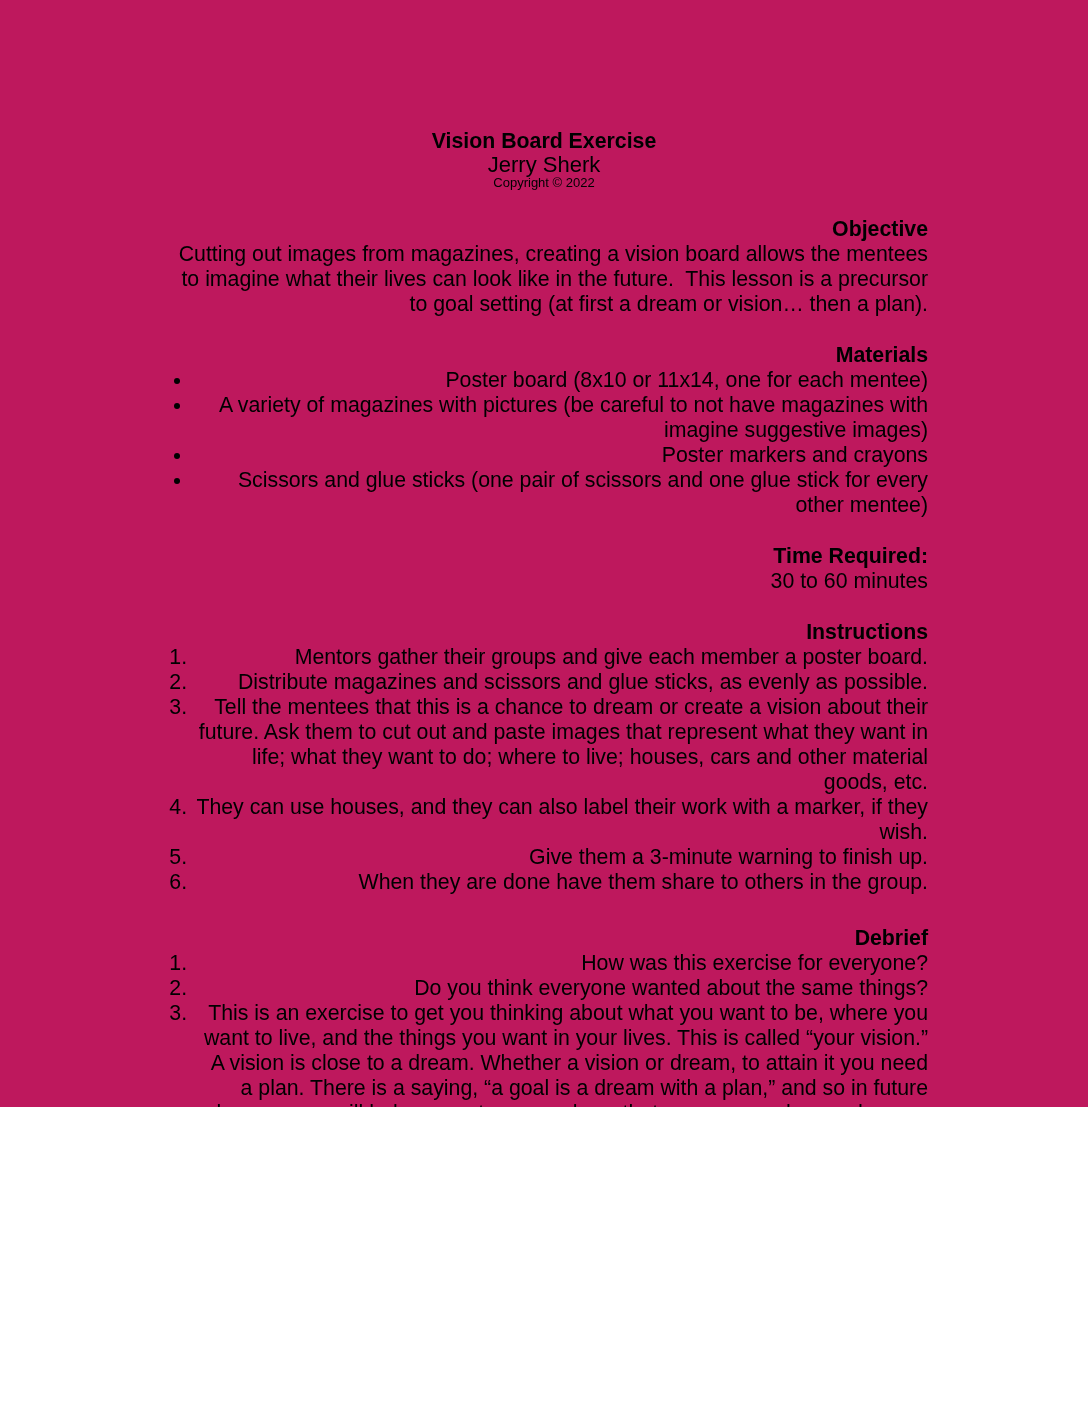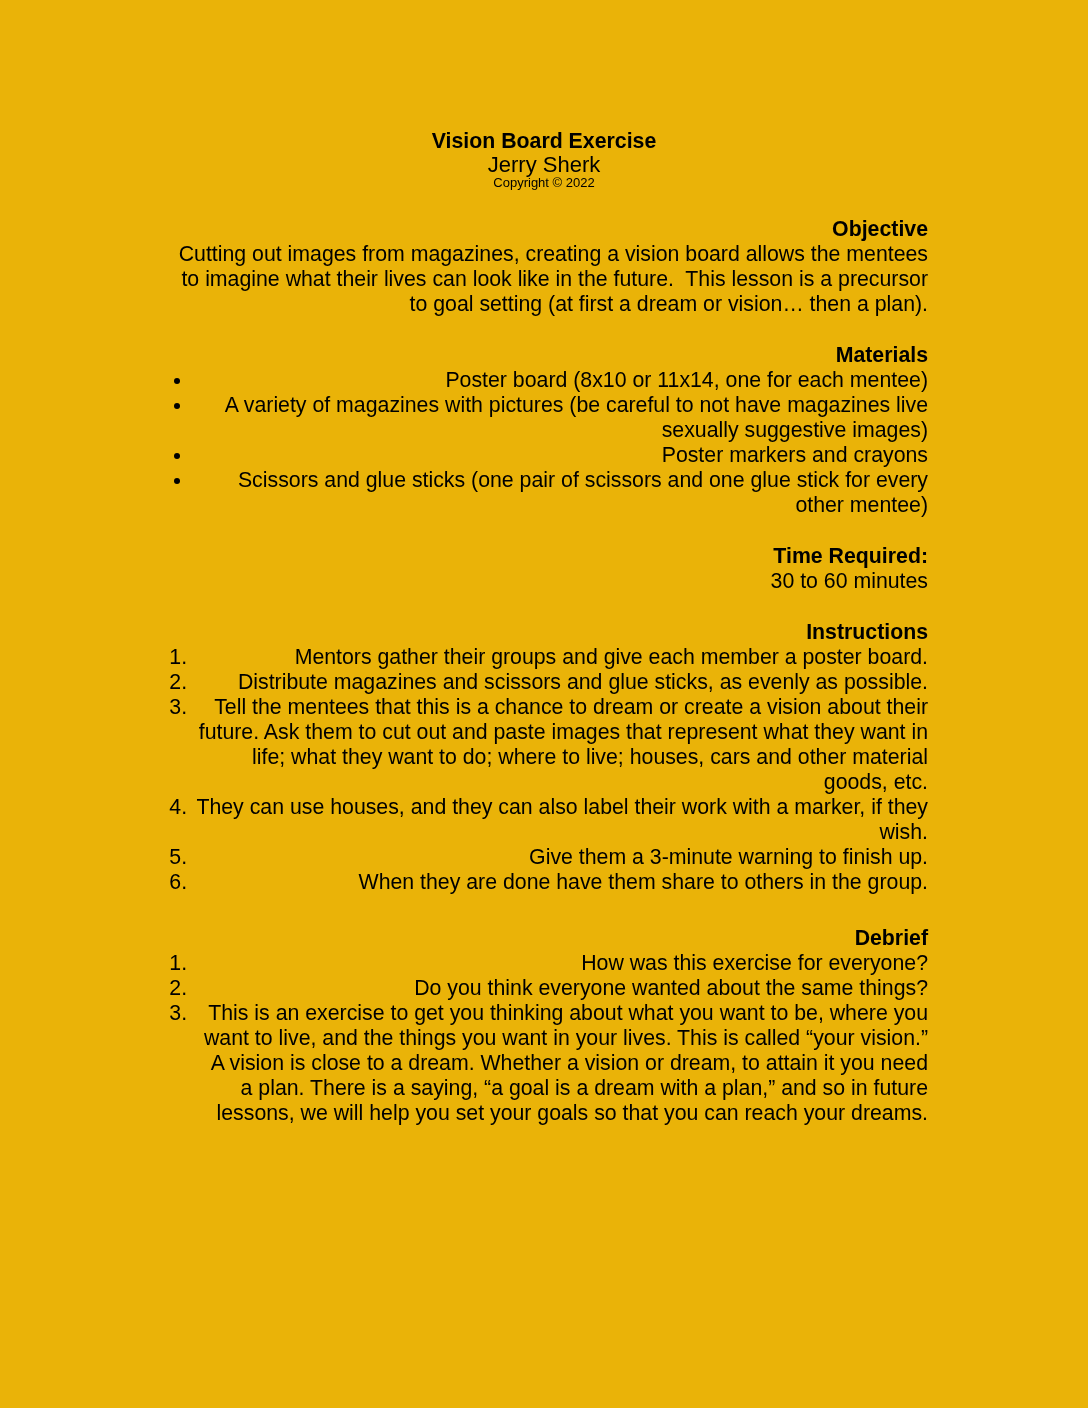--- a/index.html
+++ b/index.html
@@ -1,20 +1,20 @@
 <!DOCTYPE html>
 <html><head>
 <meta charset="utf-8">
 <style>
   html, body { margin: 0; padding: 0; background: #ffffff; }
   .page {
     position: relative;
     width: 1088px;
-    height: 1408px;
-    background: #eab308;
+    height: 1107px;
+    background: #be185d;
     color: #000000;
     font-family: "Liberation Sans", "DejaVu Sans", sans-serif;
     overflow: hidden;
   }
   .doc-header { text-align: center; padding-top: 129px; }
   .doc-title { font-size: 21.3px; font-weight: bold; line-height: 25px; }
   .doc-author { font-size: 22px; font-weight: normal; line-height: 21px; }
   .doc-copyright { font-size: 13px; font-weight: normal; line-height: 16px; }
   .content {
     margin: 0 160px;
@@ -58,21 +58,21 @@
 
     <section class="section">
       <h2 class="heading">Objective</h2>
       <p class="body-text">Cutting out images from magazines, creating a vision board allows the mentees to imagine what their lives can look like in the future.  This lesson is a precursor to goal setting (at first a dream or vision… then a plan).</p>
     </section>
 
     <section class="section">
       <h2 class="heading">Materials</h2>
       <ul class="bullet-list">
           <li>Poster board (8x10 or 11x14, one for each mentee)</li>
-          <li>A variety of magazines with pictures (be careful to not have magazines live sexually suggestive images)</li>
+          <li>A variety of magazines with pictures (be careful to not have magazines with imagine suggestive images)</li>
           <li>Poster markers and crayons</li>
           <li>Scissors and glue sticks (one pair of scissors and one glue stick for every other mentee)</li>
         </ul>
     </section>
 
     <section class="section">
       <h2 class="heading">Time Required:</h2>
       <p class="body-text">30 to 60 minutes</p>
     </section>
 

